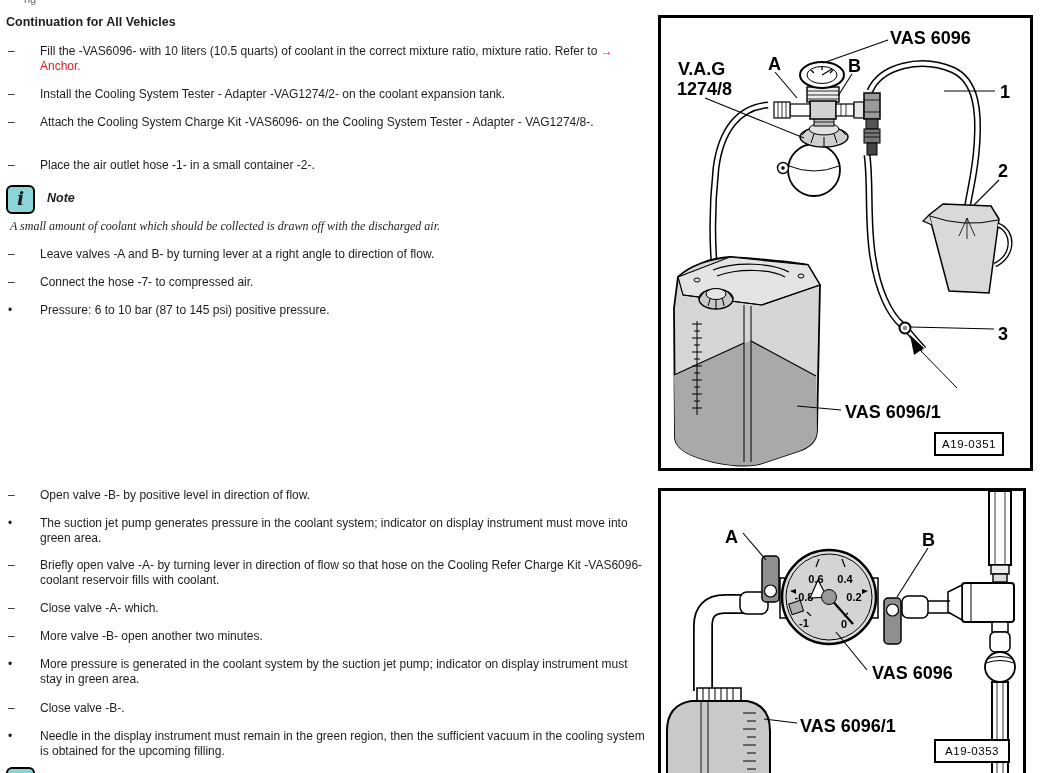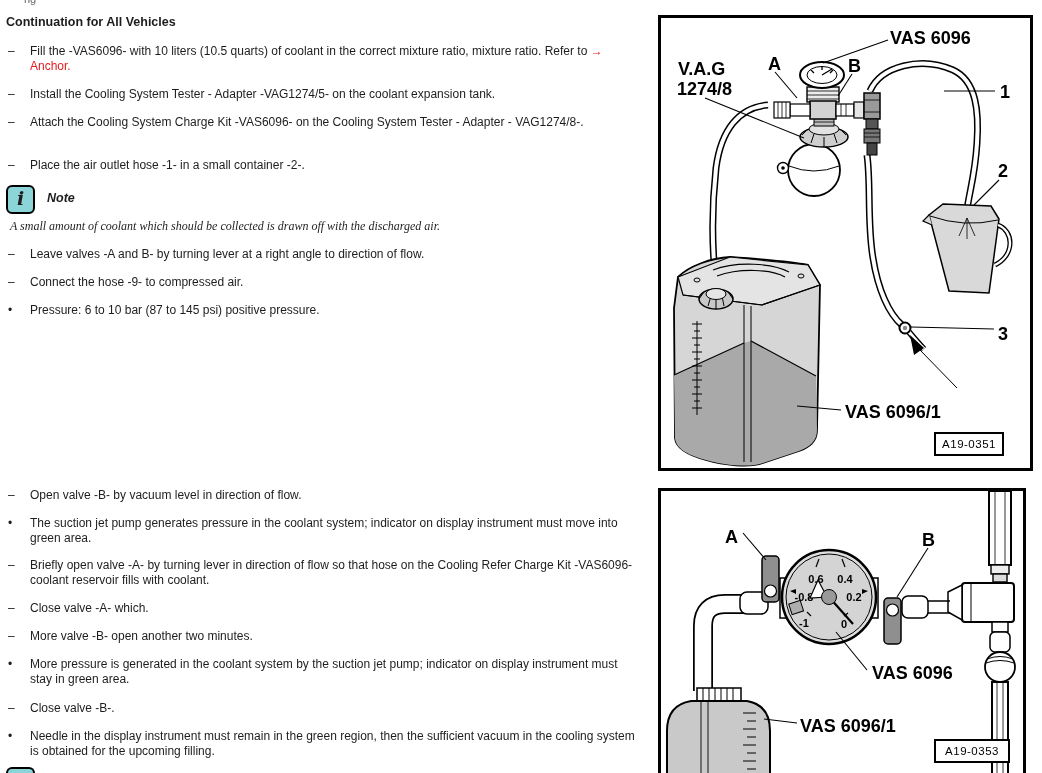--- a/index.html
+++ b/index.html
@@ -5,21 +5,21 @@
   html,body{margin:0;padding:0;}
   .page{position:relative;width:1042px;height:773px;background:#ffffff;overflow:hidden;
         font-family:"Liberation Sans",sans-serif;color:#1d1d1d;}
   
   .frag{position:absolute;left:24px;top:0;height:7px;overflow:hidden;font-size:11px;color:#666;}
   .frag span{display:block;margin-top:-7px;}
   .heading{position:absolute;left:6px;top:15px;font-size:12.5px;font-weight:bold;}
   .item{position:absolute;left:8px;width:630px;font-size:12px;line-height:14.6px;}
   .item .marker{position:absolute;left:0;top:0;}
   .item.bullet .marker{font-size:12px;}
-  .item .txt{display:block;margin-left:22px;width:606px;}
+  .item .txt{display:block;margin-left:32px;width:606px;}
   .anchor{color:#e21d1f;text-decoration:none;cursor:pointer;}
   .noteicon{position:absolute;left:6px;top:185px;width:25px;height:25px;background:#8bd5d9;
             border:2px solid #000;border-radius:6px;display:flex;align-items:center;justify-content:center;}
   .noteicon span{font-family:"DejaVu Serif",serif;font-style:italic;font-weight:bold;font-size:19px;
                  line-height:1;transform:translateY(-1px);}
   .notelabel{position:absolute;left:47px;top:191px;font-size:12.5px;font-weight:bold;font-style:italic;text-align:right;}
   .notepara{position:absolute;left:10px;top:219px;width:634px;font-size:12px;font-style:italic;font-family:Liberation Serif, serif;}
   .fig{position:absolute;background:#fff;border:3px solid #000;}
   .fig1{left:658px;top:15px;width:369px;height:450px;}
   .fig2{left:658px;top:488px;width:362px;height:300px;}
@@ -41,21 +41,21 @@
     </div>
 
   <div class="heading">Continuation for All Vehicles</div>
 
   <div class="item" style="top:44px">
     <span class="marker">–</span>
     <span class="txt"><span>Fill the -VAS6096- with 10 liters (10.5 quarts) of coolant in the correct mixture ratio, mixture ratio. Refer to</span> <a class="anchor">→ Anchor.</a></span>
   </div>
   <div class="item" style="top:87px">
     <span class="marker">–</span>
-    <span class="txt">Install the Cooling System Tester - Adapter -VAG1274/5- on the coolant expansion tank.</span>
+    <span class="txt">Install the Cooling System Tester - Adapter -VAG1274/2- on the coolant expansion tank.</span>
   </div>
   <div class="item" style="top:115px">
     <span class="marker">–</span>
     <span class="txt">Attach the Cooling System Charge Kit -VAS6096- on the Cooling System Tester - Adapter - VAG1274/8-.</span>
   </div>
   <div class="item" style="top:158px">
     <span class="marker">–</span>
     <span class="txt">Place the air outlet hose -1- in a small container -2-.</span>
   </div>
 
@@ -64,30 +64,30 @@
     </div>
   <div class="notelabel">Note</div>
   <div class="notepara">A small amount of coolant which should be collected is drawn off with the discharged air.</div>
 
   <div class="item" style="top:247px">
     <span class="marker">–</span>
     <span class="txt">Leave valves -A and B- by turning lever at a right angle to direction of flow.</span>
   </div>
   <div class="item" style="top:275px">
     <span class="marker">–</span>
-    <span class="txt">Connect the hose -9- to compressed air.</span>
+    <span class="txt">Connect the hose -7- to compressed air.</span>
   </div>
   <div class="item bullet" style="top:303px">
     <span class="marker">•</span>
     <span class="txt">Pressure: 6 to 10 bar (87 to 145 psi) positive pressure.</span>
   </div>
 
   <div class="item" style="top:488px">
     <span class="marker">–</span>
-    <span class="txt">Open valve -B- by vacuum level in direction of flow.</span>
+    <span class="txt">Open valve -B- by positive level in direction of flow.</span>
   </div>
   <div class="item bullet" style="top:516px">
     <span class="marker">•</span>
     <span class="txt">The suction jet pump generates pressure in the coolant system; indicator on display instrument must move into green area.</span>
   </div>
   <div class="item" style="top:558px">
     <span class="marker">–</span>
     <span class="txt">Briefly open valve -A- by turning lever in direction of flow so that hose on the Cooling Refer Charge Kit -VAS6096- coolant reservoir fills with coolant.</span>
   </div>
   <div class="item" style="top:601px">

